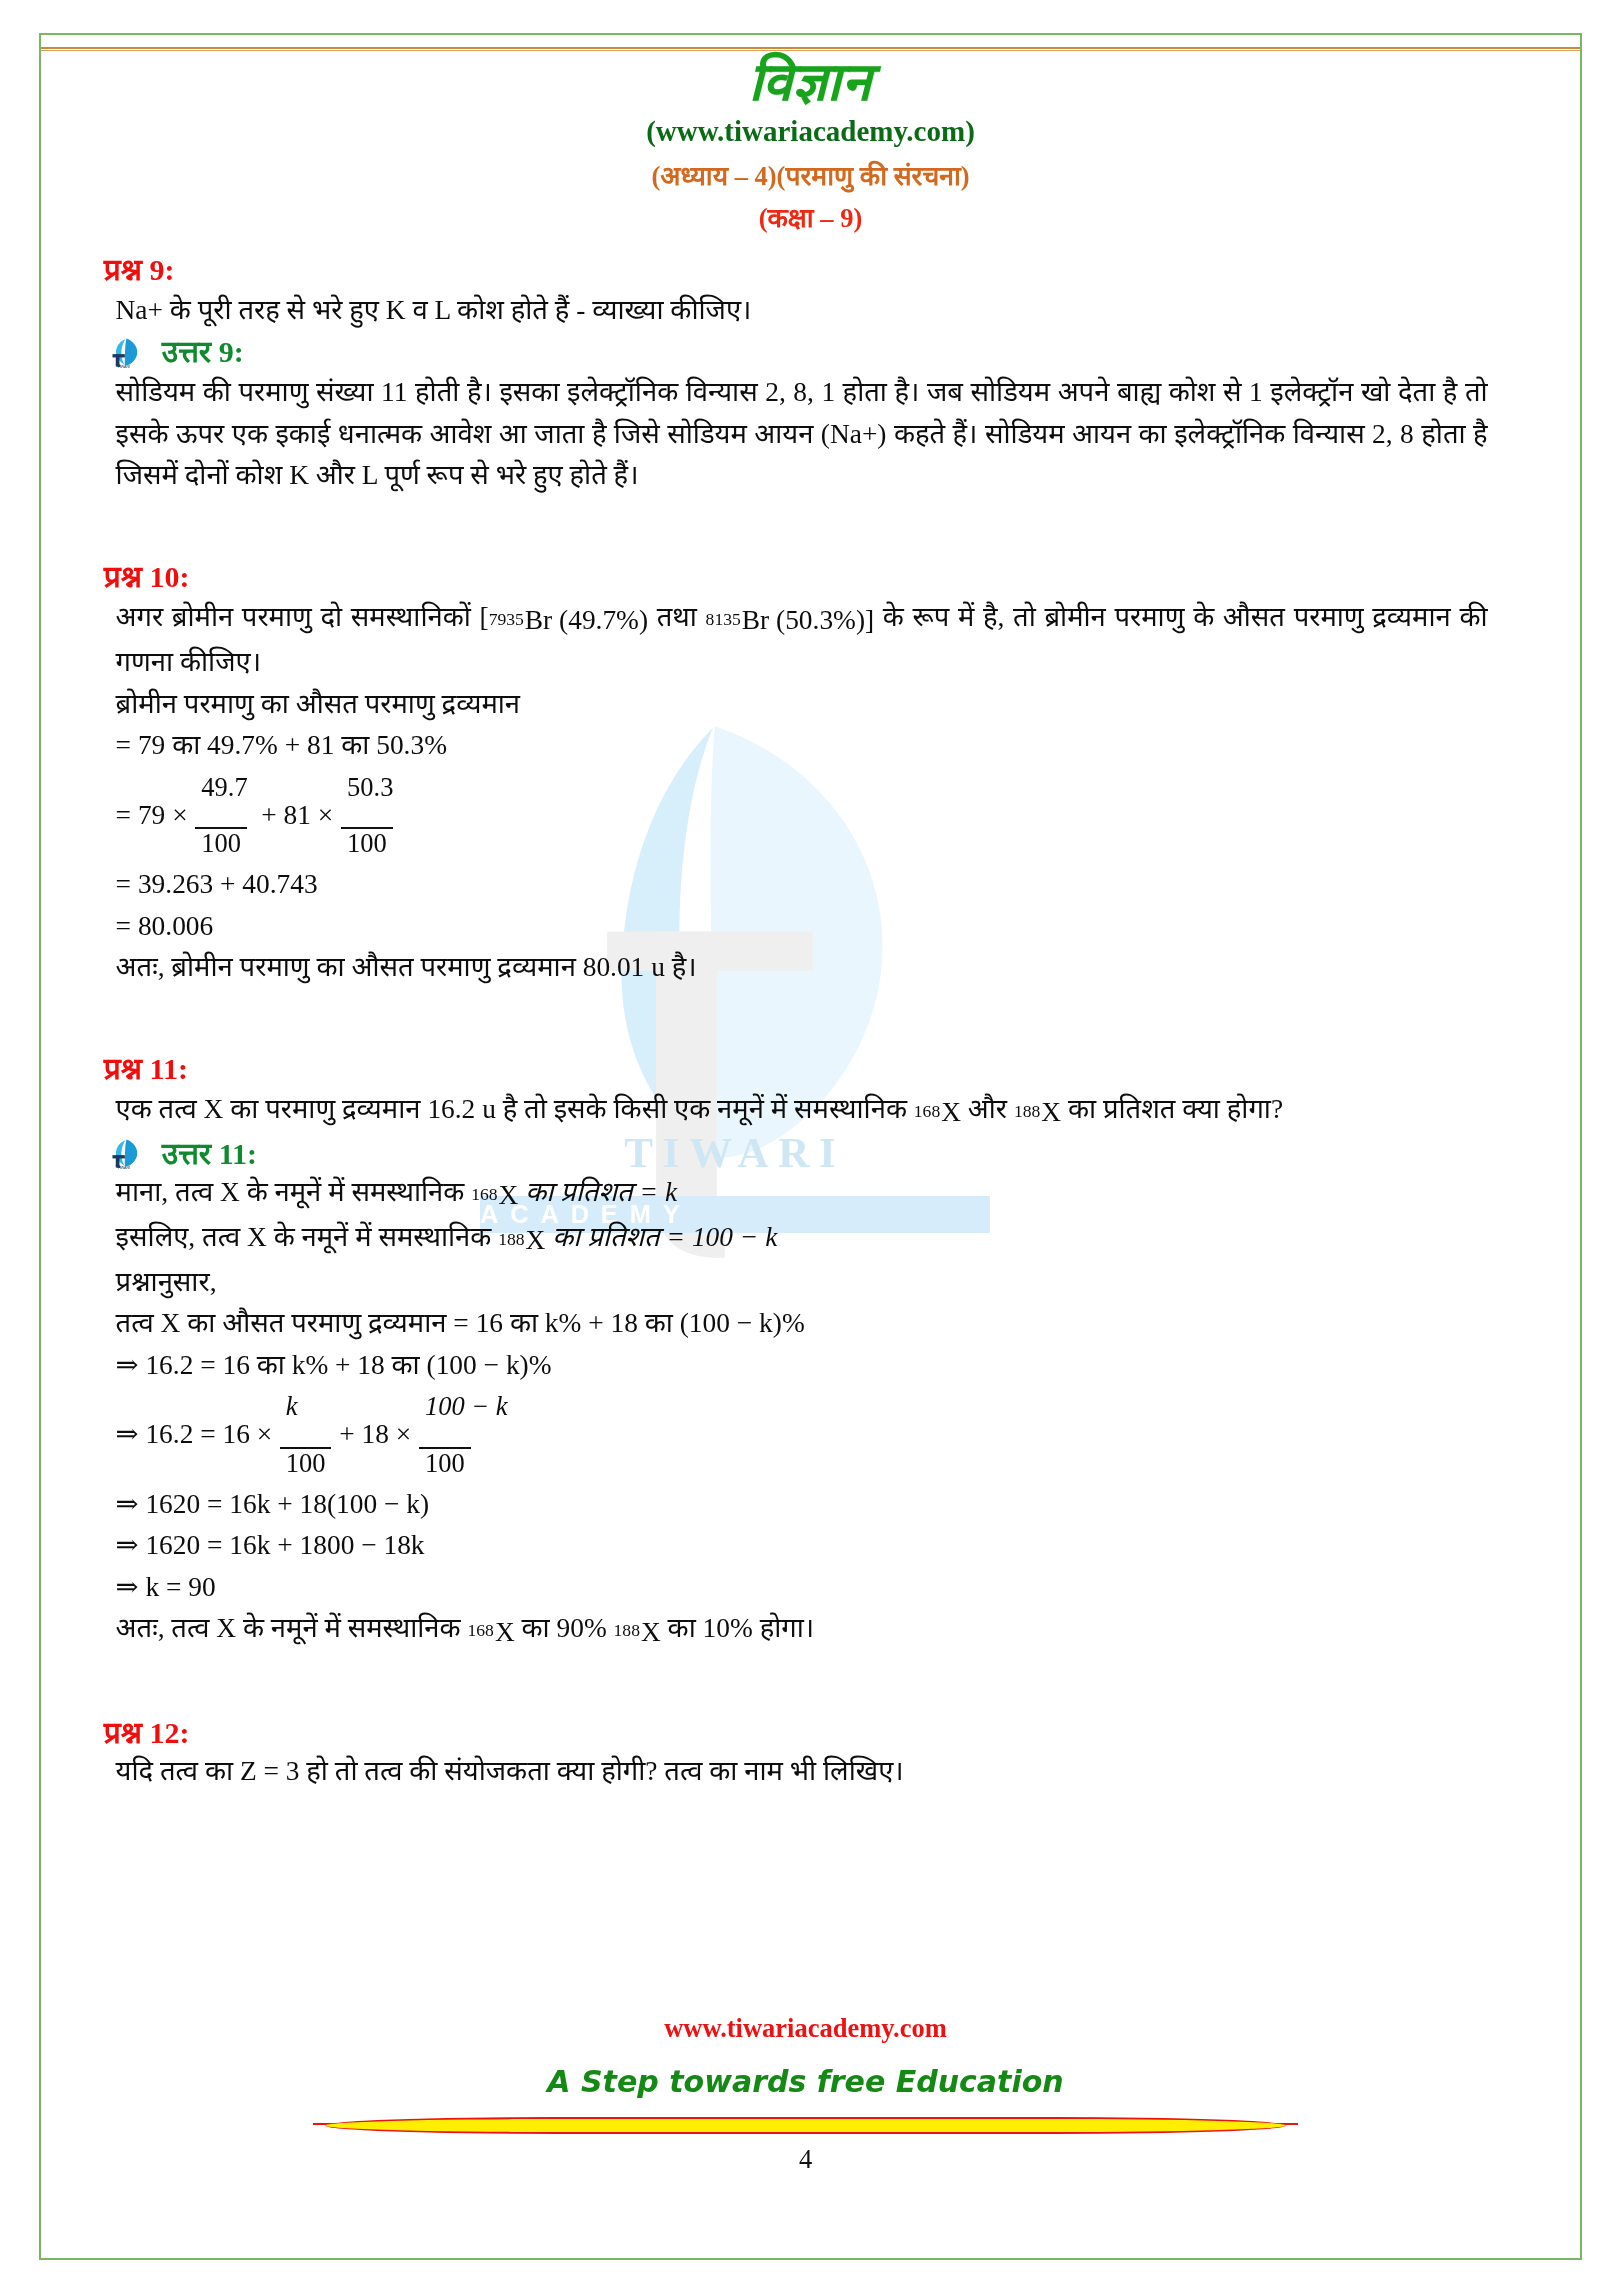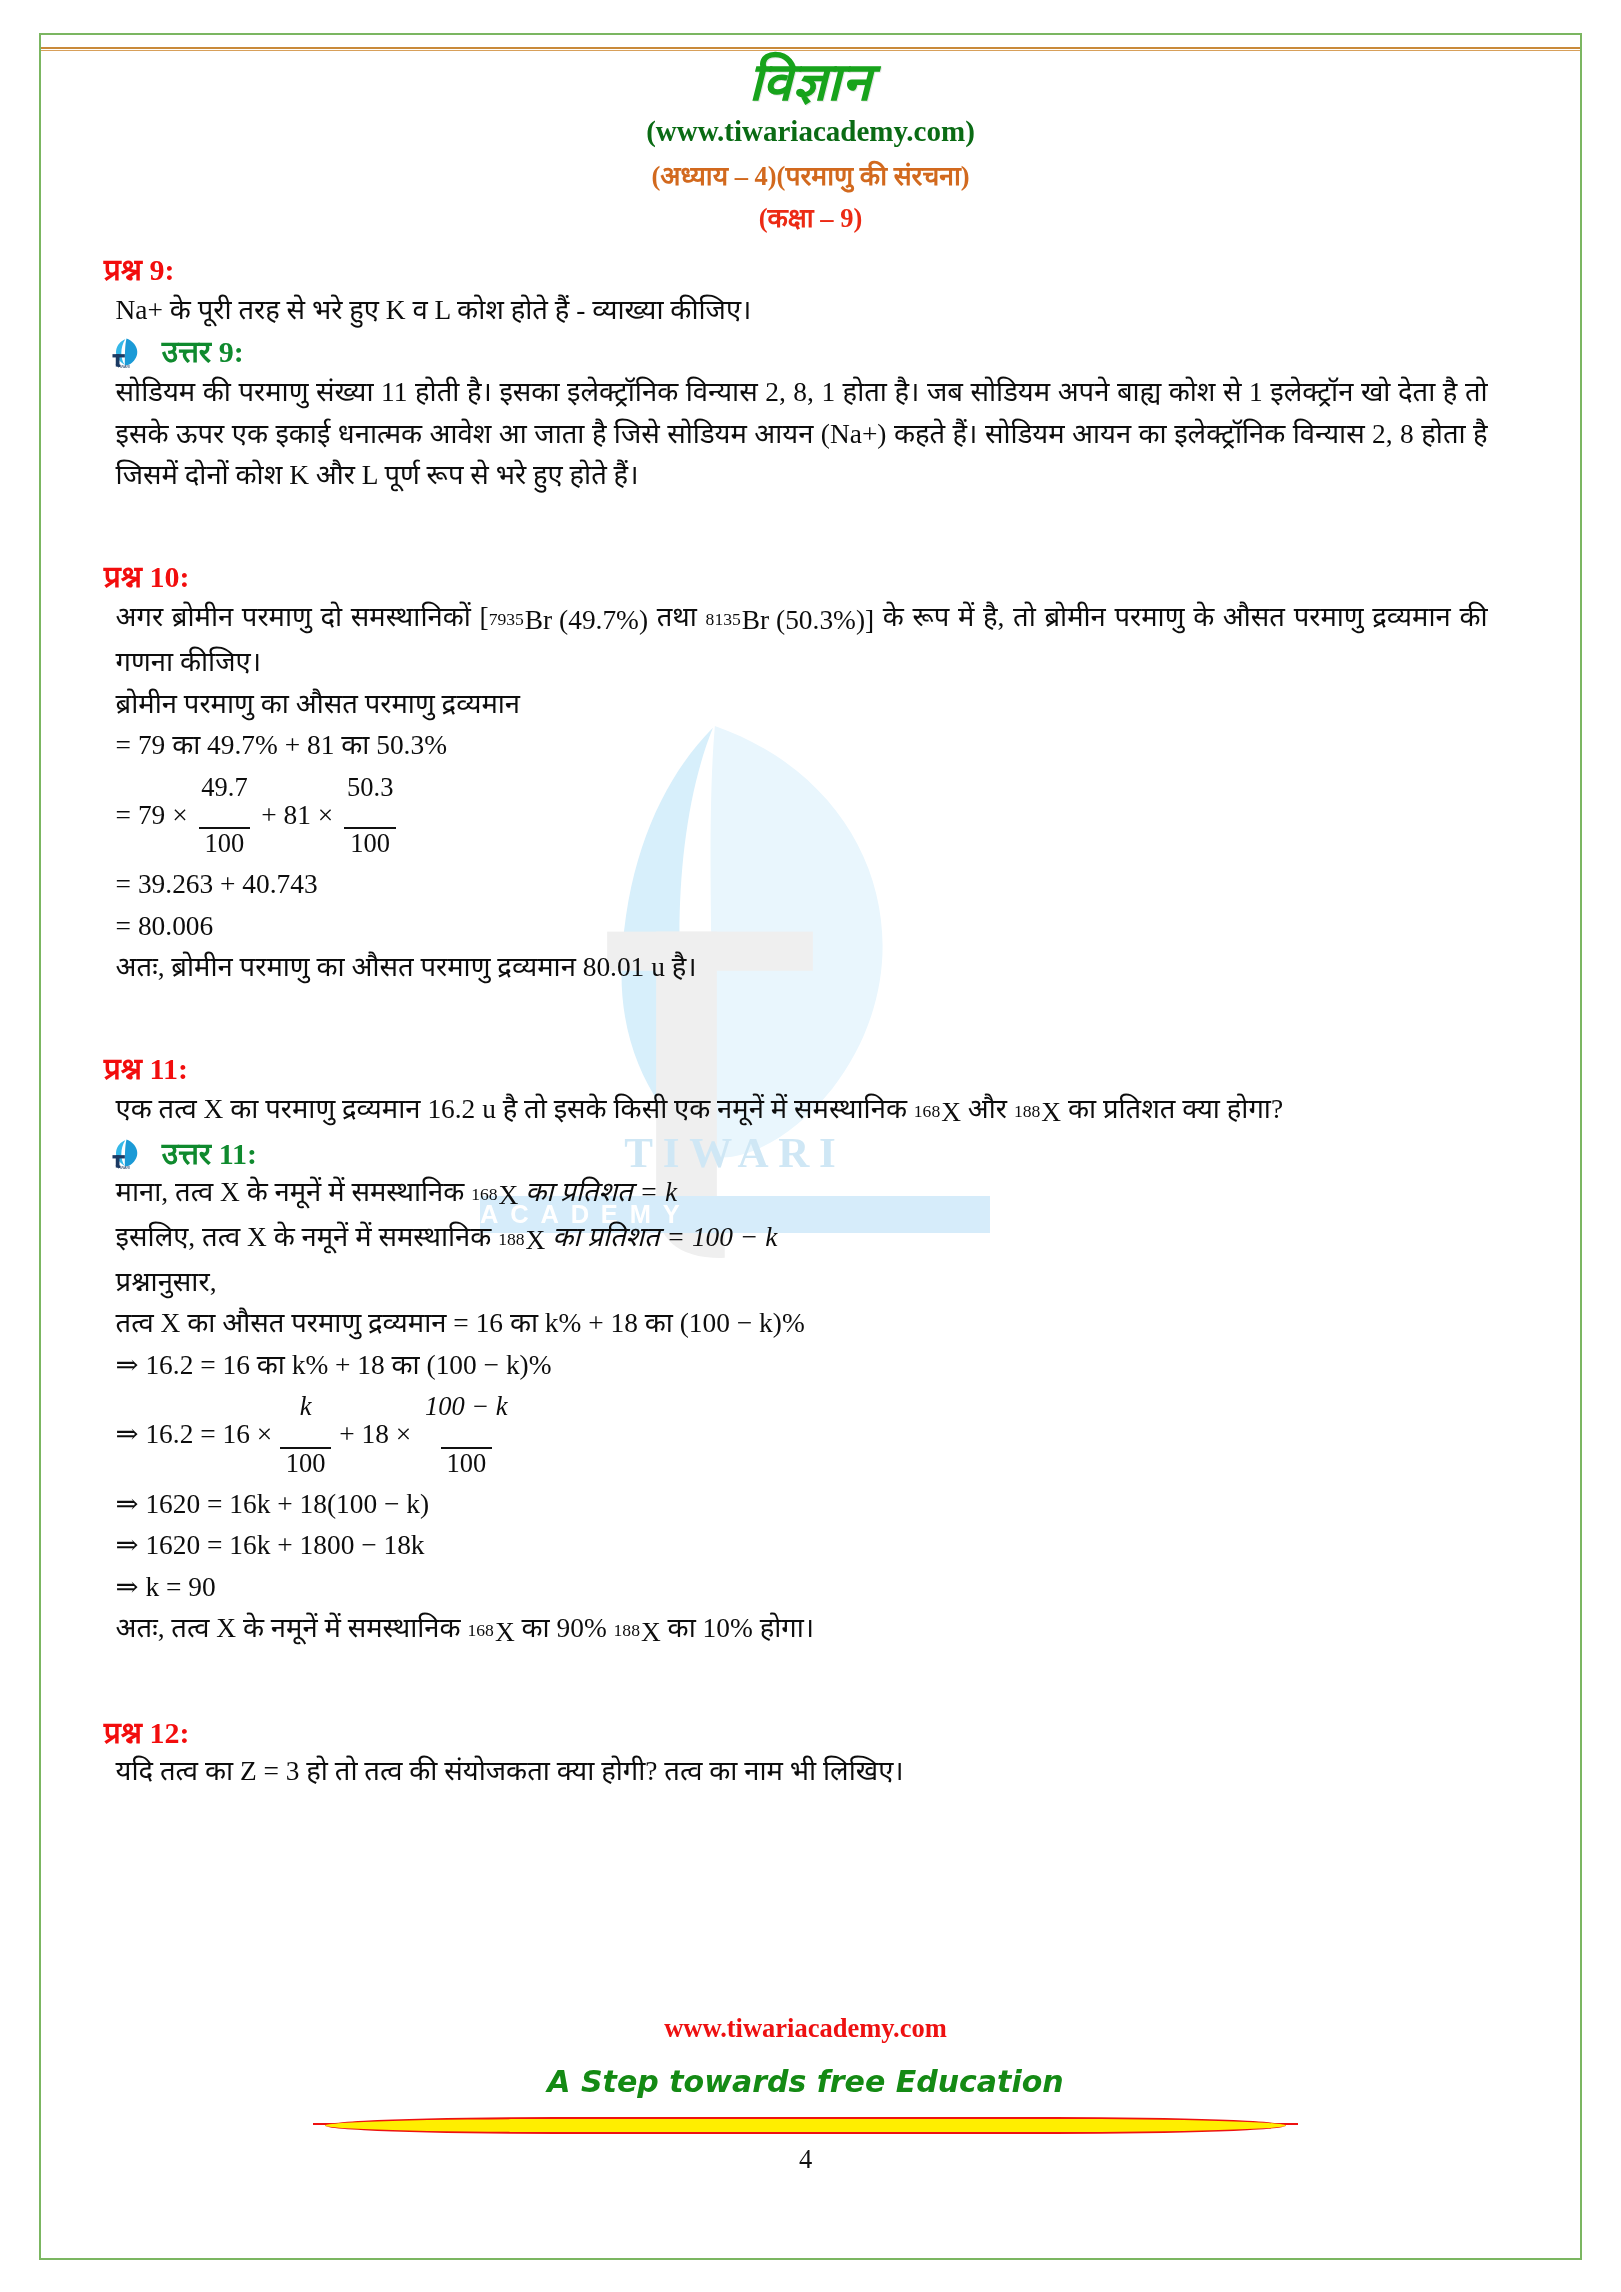--- a/index.html
+++ b/index.html
@@ -139,21 +139,21 @@
     line-height: 1.5;
     display: flex;
     align-items: center;
     flex-wrap: nowrap;
     white-space: nowrap;
   }
   .mathline.tall { margin-top: 5.9px; margin-bottom: 5.9px; }
   .frac {
     display: inline-flex;
     flex-direction: column;
-    align-items: center;
+    align-items: flex-start;
     vertical-align: middle;
     margin: 0 7.8px;
     line-height: 1.08;
   }
   .frac .num { padding: 0 5.9px; font-size: 26.5px; }
   .frac .den {
     padding: 0 5.9px;
     font-size: 26.5px;
     border-top: 2px solid #111;
     margin-top: 26px;

